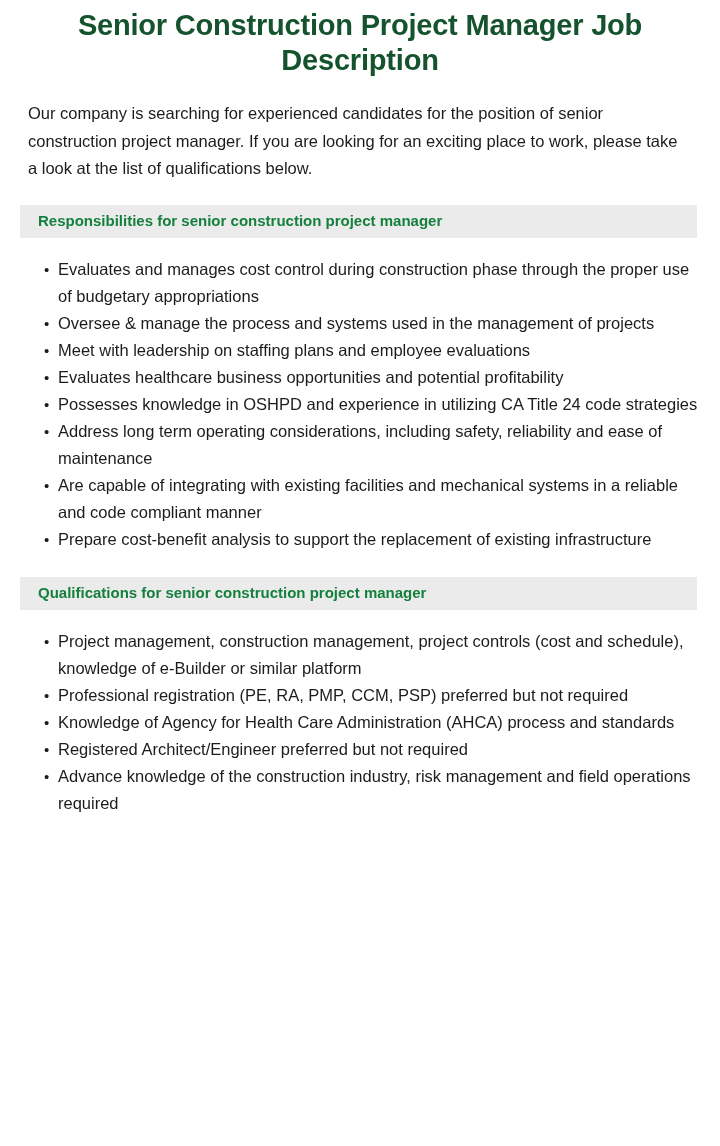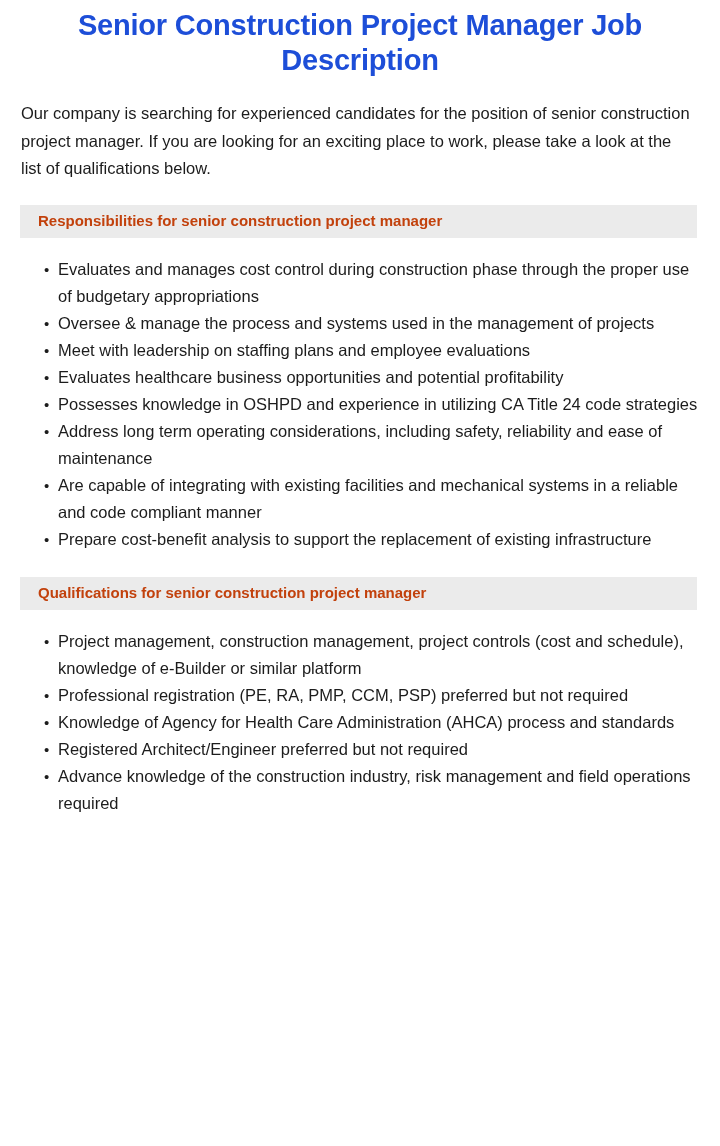--- a/index.html
+++ b/index.html
@@ -19,48 +19,48 @@
     height: 1146px;
     position: relative;
     box-sizing: border-box;
     padding: 0;
   }
   .doc-title {
     font-size: 29px;
     font-weight: bold;
     line-height: 35px;
     text-align: center;
-    color: #1d4ed8;
+    color: #14532d;
     margin: 0;
     padding: 8px 28px 0 28px;
     letter-spacing: -0.2px;
   }
   .intro {
     font-size: 16.5px;
     line-height: 27.5px;
     color: #1c1c1c;
     margin: 0;
-    padding: 22px 30px 0 21px;
+    padding: 22px 30px 0 28px;
   }
   .section {
     margin-top: 22px;
   }
   .section-header {
     background: #ebebeb;
     margin: 0 23px 0 20px;
     height: 33px;
     display: flex;
     align-items: center;
     padding: 0 0 0 18px;
     box-sizing: border-box;
   }
   .section-header-text {
     font-size: 15px;
     font-weight: bold;
-    color: #c2410c;
+    color: #15803d;
     line-height: 18px;
   }
   ul.bullets {
     list-style: none;
     margin: 0;
     padding: 18px 22px 0 44px;
   }
   ul.bullets li {
     position: relative;
     font-size: 16.5px;

